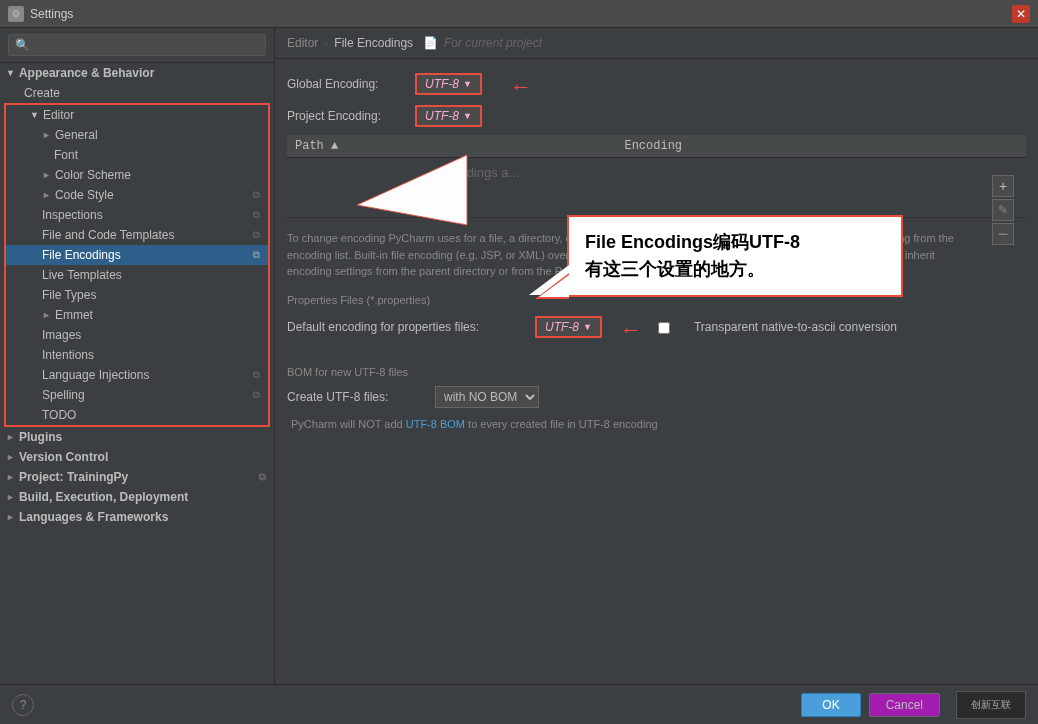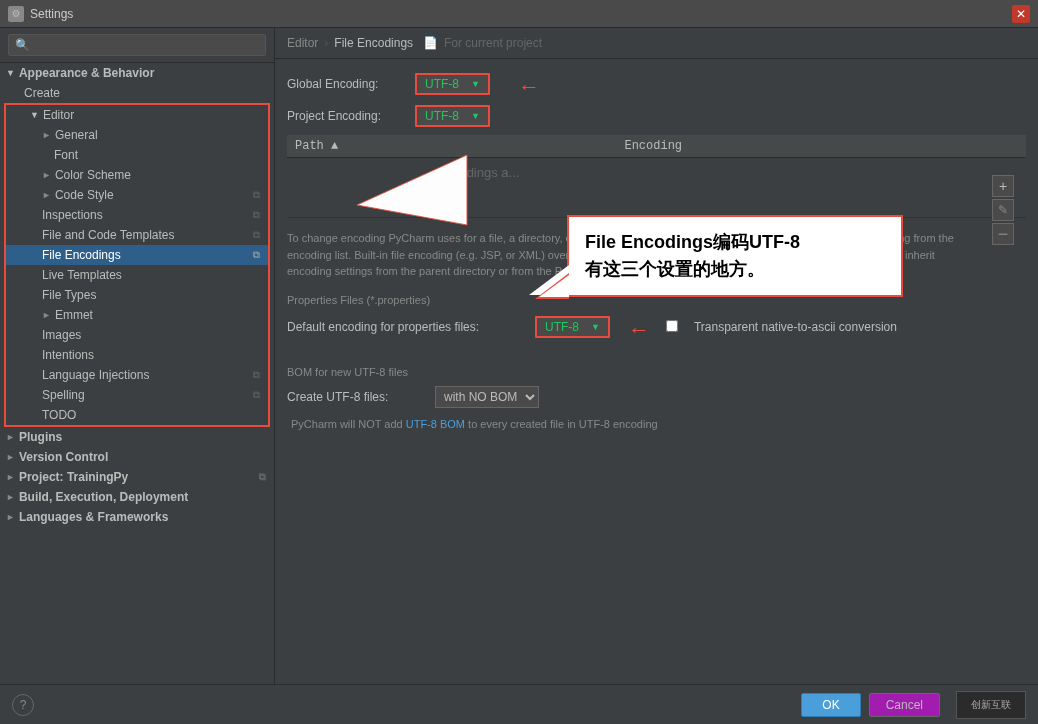--- a/index.html
+++ b/index.html
@@ -90,48 +90,49 @@
       padding: 8px 12px;
       display: flex;
       align-items: center;
       gap: 6px;
       border-bottom: 1px solid #2b2b2b;
       font-size: 12px;
       color: #888;
     }
     .breadcrumb-sep { color: #555; }
     .breadcrumb-current { color: #bbbbbb; }
-    .breadcrumb-note { color: #666; }
+    .breadcrumb-note { color: #666; font-style: italic; }
 
     .content-body {
       flex: 1;
       padding: 12px;
       overflow-y: auto;
       position: relative;
     }
 
     .form-row {
       display: flex;
       align-items: center;
       gap: 8px;
       margin-bottom: 8px;
     }
     .form-label { color: #bbbbbb; min-width: 120px; font-size: 12px; }
 
     .dropdown-btn {
       background: #4a4a4a;
       border: 1px solid #666;
-      color: #22c55e;
+      color: #f9a8d4;
       padding: 2px 8px;
       font-size: 12px;
       cursor: pointer;
       display: flex;
       align-items: center;
-      gap: 12px;
+      gap: 4px;
       border-radius: 1px;
+      font-style: italic;
     }
     .dropdown-arrow { font-size: 9px; }
 
     
     .red-border { border: 2px solid #e74c3c !important; padding: 2px 8px; }
 
     
     .file-table {
       width: 100%;
       border-collapse: collapse;
@@ -207,22 +208,22 @@
     
     .section-title {
       color: #888;
       font-size: 11px;
       margin-top: 16px;
       margin-bottom: 8px;
     }
 
     .checkbox-row {
       display: flex;
-      align-items: flex-start;
-      gap: 16px;
+      align-items: flex-end;
+      gap: 24px;
     }
     .checkbox-native {
       width: 12px; height: 12px;
       accent-color: #4a9eda;
     }
 
     
     .bom-section { margin-top: 26px; }
 
     

